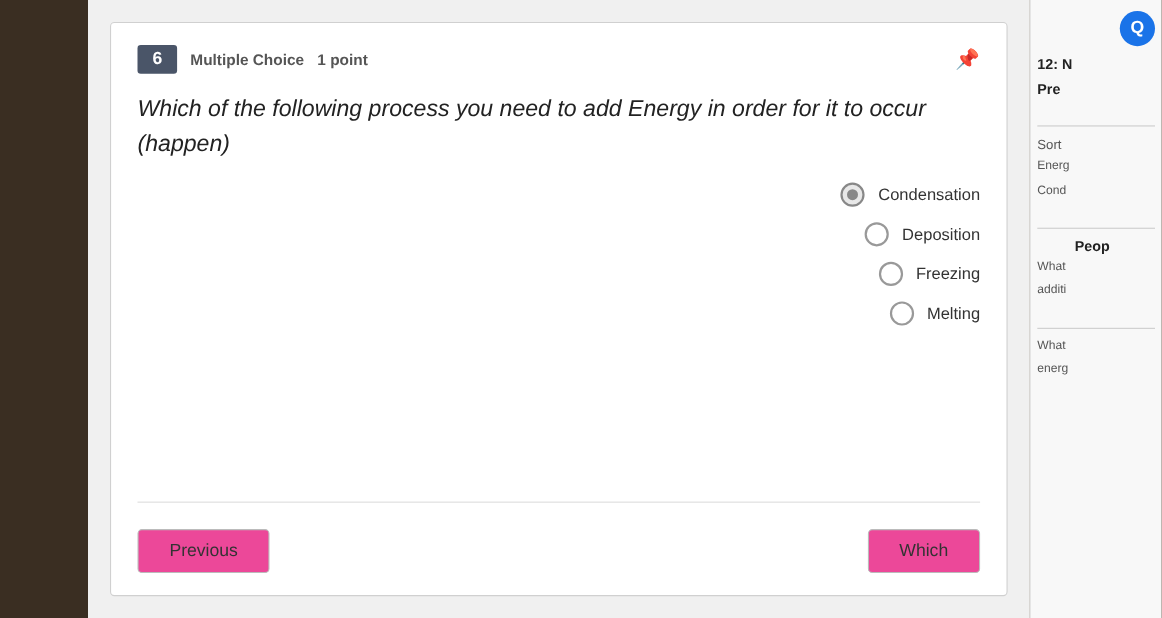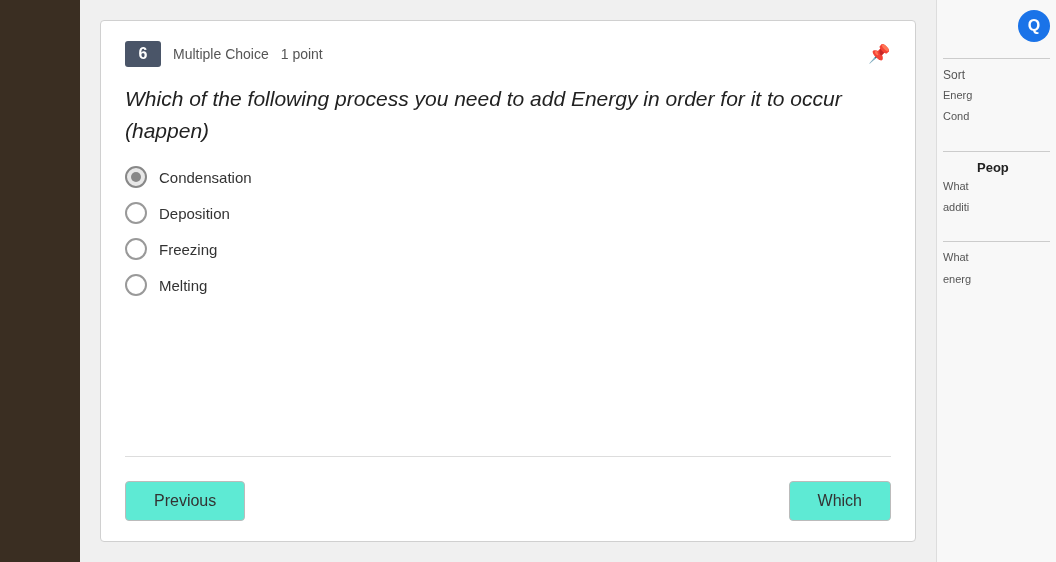--- a/index.html
+++ b/index.html
@@ -53,20 +53,21 @@
       font-weight: bold;
       padding: 4px 12px;
       border-radius: 3px;
       min-width: 36px;
       text-align: center;
     }
 
     .question-meta {
       color: #555;
       font-size: 14px;
+      font-weight: bold;
     }
 
     .pin-icon {
       margin-left: auto;
       color: #888;
       font-size: 18px;
       cursor: pointer;
     }
 
     .question-text {
@@ -75,20 +76,21 @@
       font-style: italic;
       margin-bottom: 20px;
       line-height: 1.5;
     }
 
     .options-list {
       display: flex;
       flex-direction: column;
       gap: 14px;
       flex: 1;
+      align-items: flex-end;
     }
 
     .option-item {
       display: flex;
       align-items: center;
       gap: 12px;
       cursor: pointer;
     }
 
     .option-radio {
@@ -129,21 +131,21 @@
     }
 
     .nav-buttons {
       display: flex;
       justify-content: space-between;
       align-items: center;
       margin-top: 8px;
     }
 
     .nav-btn {
-      background: #5eead4;
+      background: #ec4899;
       border: 1px solid #bbb;
       border-radius: 4px;
       padding: 10px 28px;
       font-size: 16px;
       color: #333;
       cursor: pointer;
     }
 
     .right-panel {
       width: 120px;
@@ -266,20 +268,28 @@
 </div>
 
 <div class="right-panel">
 
   <div class="right-top">
     <div class="circle-icon">
       <span>Q</span>
     </div>
   </div>
 
+  <div class="right-section">
+    <div class="right-label bold">
+      <span>12: N</span>
+    </div>
+    <div class="right-label bold">
+      <span>Pre</span>
+    </div>
+  </div>
 
   <hr class="right-divider">
 
   <div class="right-section">
     <div class="right-label">
       <span>Sort</span>
     </div>
     <div class="right-small-text">Energ</div>
     <div class="right-small-text">Cond</div>
   </div>

